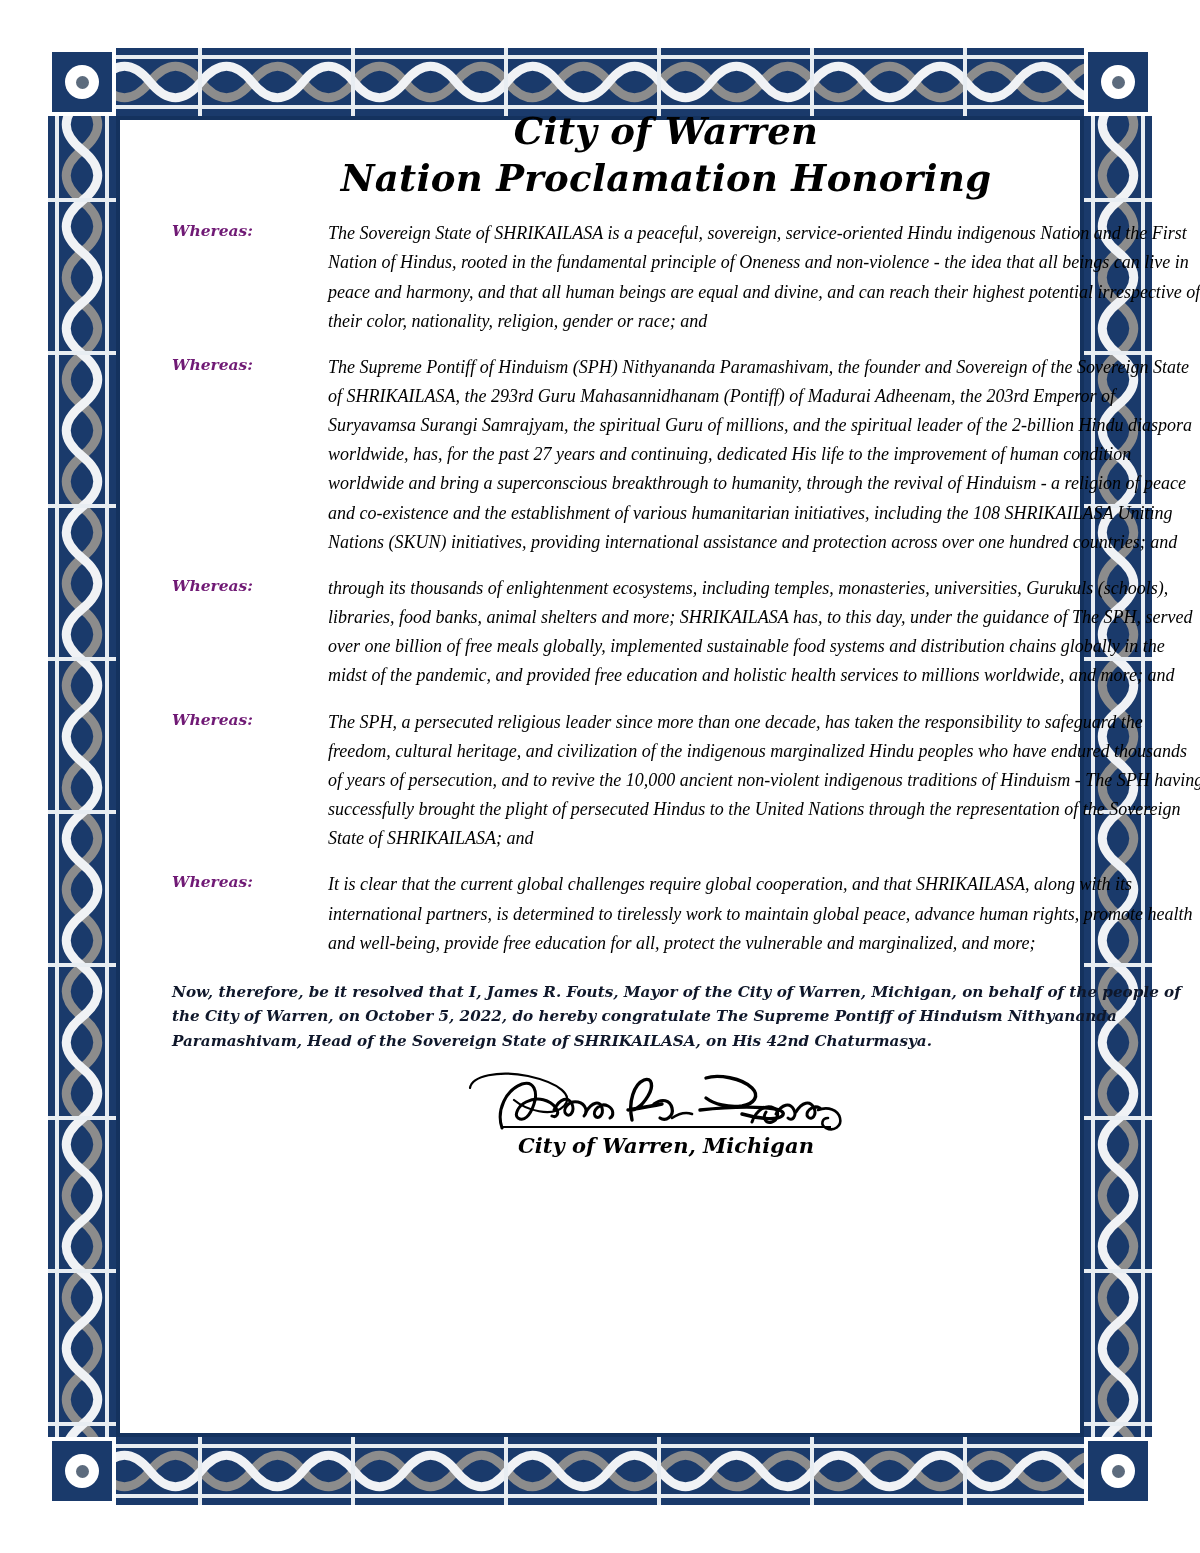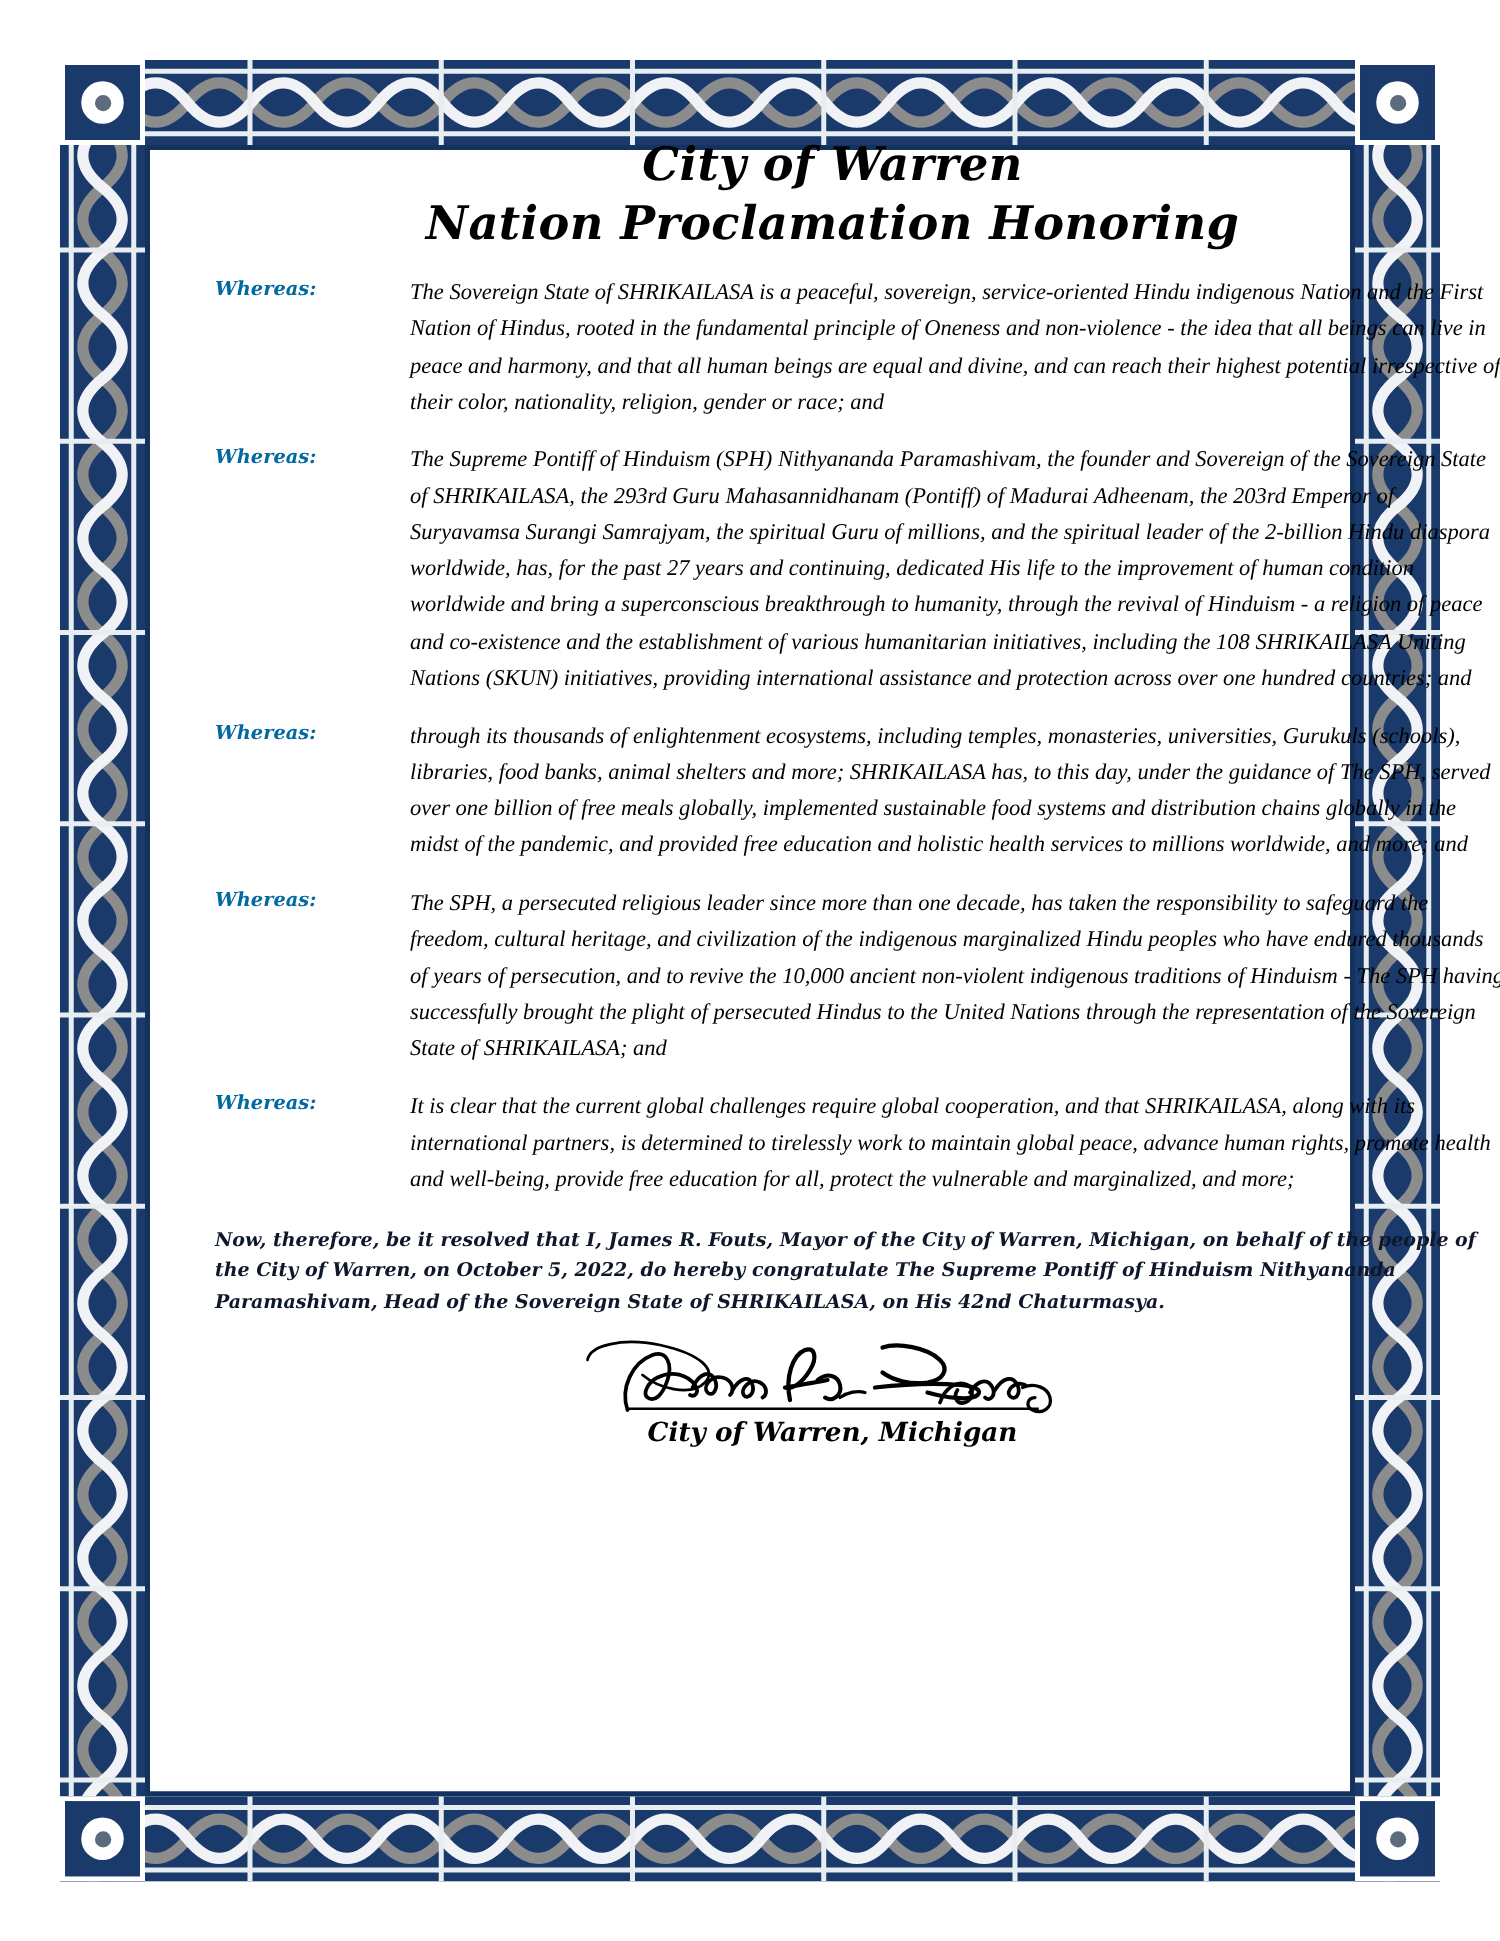--- a/index.html
+++ b/index.html
@@ -110,21 +110,21 @@
     align-items: flex-start;
     margin-bottom: 17px;
   }
   .clause-label {
     width: 208px;
     flex: 0 0 208px;
     font-family: "DejaVu Serif", "Liberation Serif", serif;
     font-weight: bold;
     font-style: italic;
     font-size: 15.5px;
-    color: #0369a1;
+    color: #701a75;
     padding-left: 52px;
     box-sizing: border-box;
     line-height: 1.5;
   }
   .clause-body {
     flex: 1 1 auto;
     font-family: "Liberation Serif", "DejaVu Serif", serif;
     font-style: italic;
     font-size: 18px;
     line-height: 1.62;

